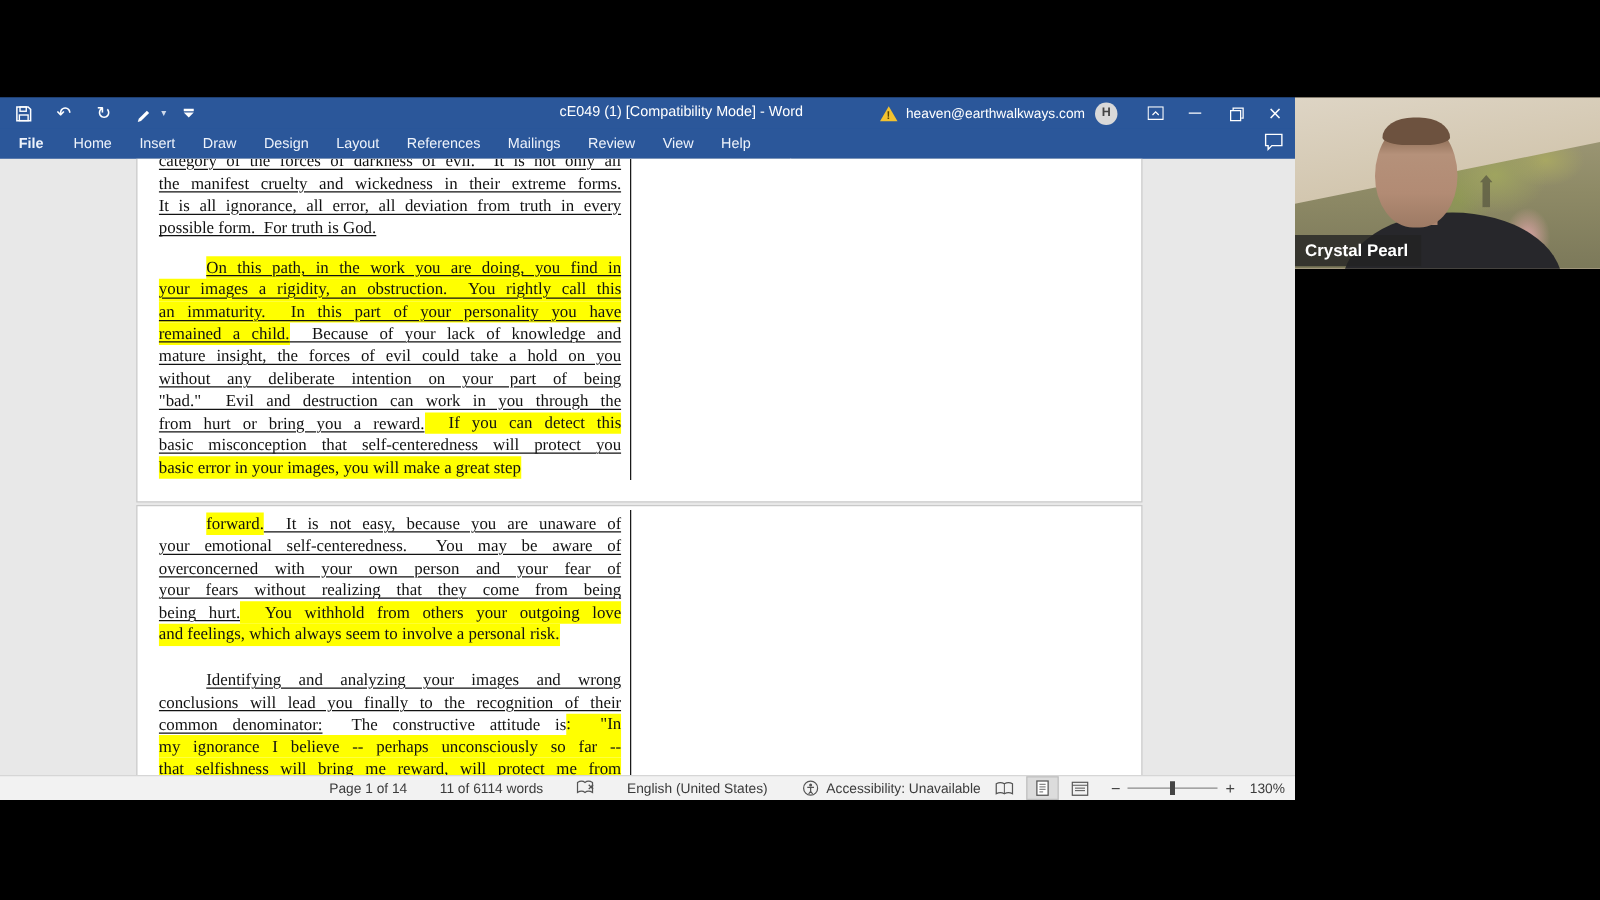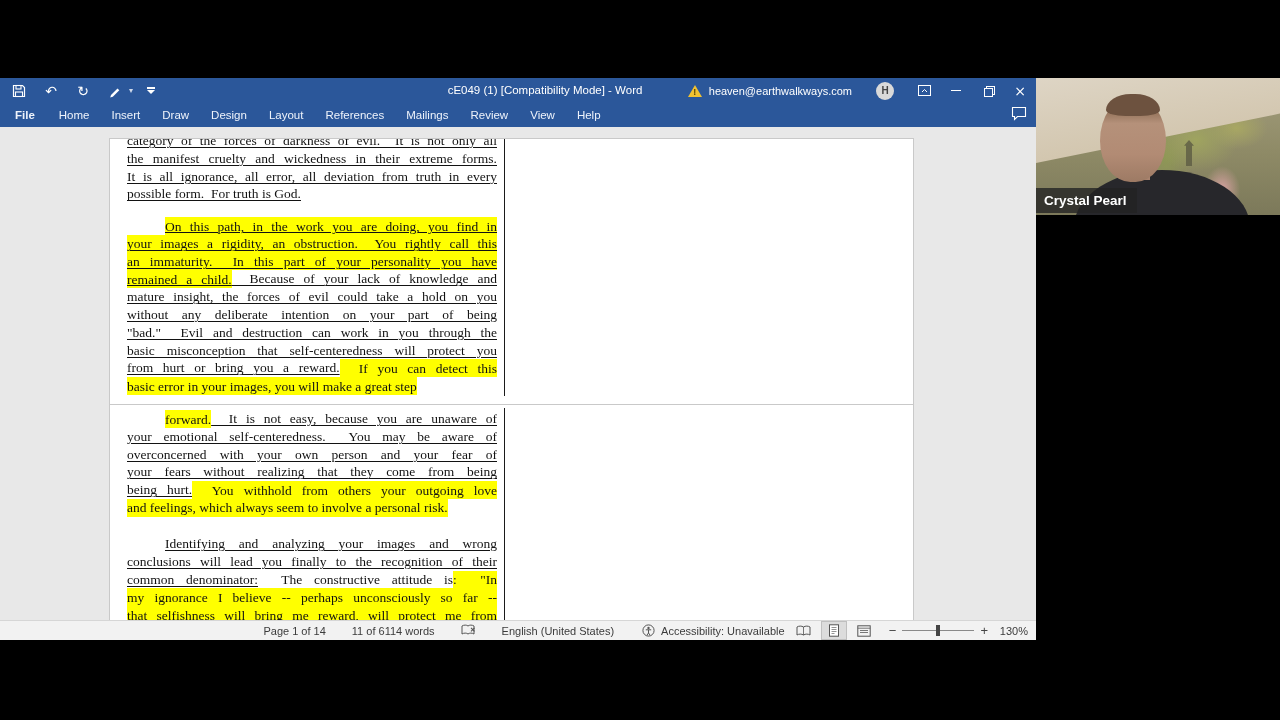--- a/index.html
+++ b/index.html
@@ -15,39 +15,39 @@
   .caret{font-size:8px;color:#cfd9ea;margin-left:-9px;}
   .qat-custom{display:flex;flex-direction:column;align-items:center;gap:1px;}
   .qat-custom .bar{width:8px;height:2px;background:#fff;}
   .qat-custom .tri{width:0;height:0;border-left:4px solid transparent;border-right:4px solid transparent;border-top:4px solid #fff;}
   .tb-title{position:absolute;left:calc(50% + 27px);transform:translateX(-50%);top:0;height:25px;
     line-height:25px;font-size:11.5px;color:#fff;white-space:nowrap;}
   .tb-right{position:absolute;right:0;top:0;height:25px;display:flex;align-items:center;}
   .warn-tri{position:relative;width:0;height:0;border-left:7px solid transparent;border-right:7px solid transparent;
     border-bottom:12px solid #f2c230;margin-right:7px;}
   .warn-tri i{position:absolute;left:-1.5px;top:2px;font-style:normal;font-weight:bold;font-size:9px;color:#5a4500;}
-  .tb-email{font-size:11px;color:#fff;margin-right:24px;}
+  .tb-email{font-size:11px;color:#fff;margin-right:8px;}
   .tb-avatar{width:18px;height:18px;border-radius:50%;background:#d9d9d9;color:#444;font-size:10px;font-weight:bold;
     display:flex;align-items:center;justify-content:center;margin-right:14px;}
   .winbtn{width:32px;height:25px;display:flex;align-items:center;justify-content:center;color:#fff;}
   .minbar{width:10px;height:1.5px;background:#fff;}
   .restore{position:relative;width:9px;height:9px;}
   .restore .r1{position:absolute;left:2px;top:0;width:7px;height:7px;border:1px solid #fff;}
   .restore .r2{position:absolute;left:0;top:2px;width:7px;height:7px;border:1px solid #fff;background:#2b579a;}
   .closex{font-size:14px;line-height:14px;font-family:"DejaVu Sans",sans-serif;}
   
   .tabsrow{position:absolute;left:0;top:25px;width:100%;height:24px;background:#2b579a;display:flex;align-items:center;}
   .rtab{color:#eef3fb;font-size:11.5px;padding:0 11px;height:24px;line-height:24px;white-space:nowrap;}
   .rtab.file{padding:0 13px;font-weight:bold;}
   .tellme{display:flex;align-items:center;gap:9px;margin-left:14px;color:#fff;font-size:11.5px;white-space:nowrap;margin-top:36px;}
   .comment-icon{position:absolute;right:9px;top:3px;}
   
   .docarea{position:absolute;left:0;top:49px;width:1036px;height:493px;background:#e8e8e8;overflow:hidden;}
   .page{position:absolute;left:110px;width:803px;background:#fff;overflow:hidden;box-shadow:0 0 0 1px #c9c9c9;}
-  #page-1{top:12px;height:274px;}
+  #page-1{top:0;height:274px;}
   #page-2{top:278px;height:215px;}
   .textcol{position:absolute;left:17px;top:0;width:370px;height:100%;}
   .para{position:absolute;left:0;width:370px;}
   .tline{height:17.8px;line-height:17.8px;overflow:hidden;font-family:"Liberation Serif",serif;
     font-size:13.5px;color:#121212;}
   .tl-just{text-align:justify;text-align-last:justify;}
   .tl-left{text-align:left;text-align-last:left;}
   .tl-ind{padding-left:38px;}
   .seg-u{text-decoration:underline;text-decoration-thickness:1px;text-underline-offset:2px;}
   .seg-h{background:#ffff00;padding:2.5px 0;}
@@ -186,22 +186,22 @@
             <div class="tline tl-left"><span class="seg-u">possible form.&nbsp; For truth is God.</span></div>
           </div>
           <div class="para" style="top: 78px;">
             <div class="tline tl-just tl-ind"><span class="seg-u seg-h">On this path, in the work you are doing, you find in</span></div>
             <div class="tline tl-just"><span class="seg-u seg-h">your images a rigidity, an obstruction.&nbsp; You rightly call this</span></div>
             <div class="tline tl-just"><span class="seg-u seg-h">an immaturity.&nbsp;  In this part of your personality you have</span></div>
             <div class="tline tl-just"><span class="seg-u seg-h">remained a child.</span><span class="seg-u">&nbsp; Because of your lack of knowledge and</span></div>
             <div class="tline tl-just"><span class="seg-u">mature insight, the forces of evil could take a hold on you</span></div>
             <div class="tline tl-just"><span class="seg-u">without any deliberate intention on your part of being</span></div>
             <div class="tline tl-just"><span class="seg-u">"bad."&nbsp; Evil and destruction can work in you through the</span></div>
+            <div class="tline tl-just"><span class="seg-u">from hurt or bring you a reward.</span><span class="seg-h">&nbsp; If you can detect this</span></div>
             <div class="tline tl-just"><span class="seg-u">basic misconception that self-centeredness will protect you</span></div>
-            <div class="tline tl-just"><span class="seg-u">from hurt or bring you a reward.</span><span class="seg-h">&nbsp; If you can detect this</span></div>
             <div class="tline tl-left"><span class="seg-h">basic error in your images, you will make a great step</span></div>
           </div>
         </div>
       <div class="vrule" id="vrule-1"></div>
     </div>
     <div class="page" id="page-2">
       <div class="textcol">
           <div class="para" style="top: 5px;">
             <div class="tline tl-just tl-ind"><span class="seg-h">forward.</span><span class="seg-u">&nbsp; It is not easy, because you are unaware of</span></div>
             <div class="tline tl-just"><span class="seg-u">your emotional self-centeredness.&nbsp; You may be aware of</span></div>

